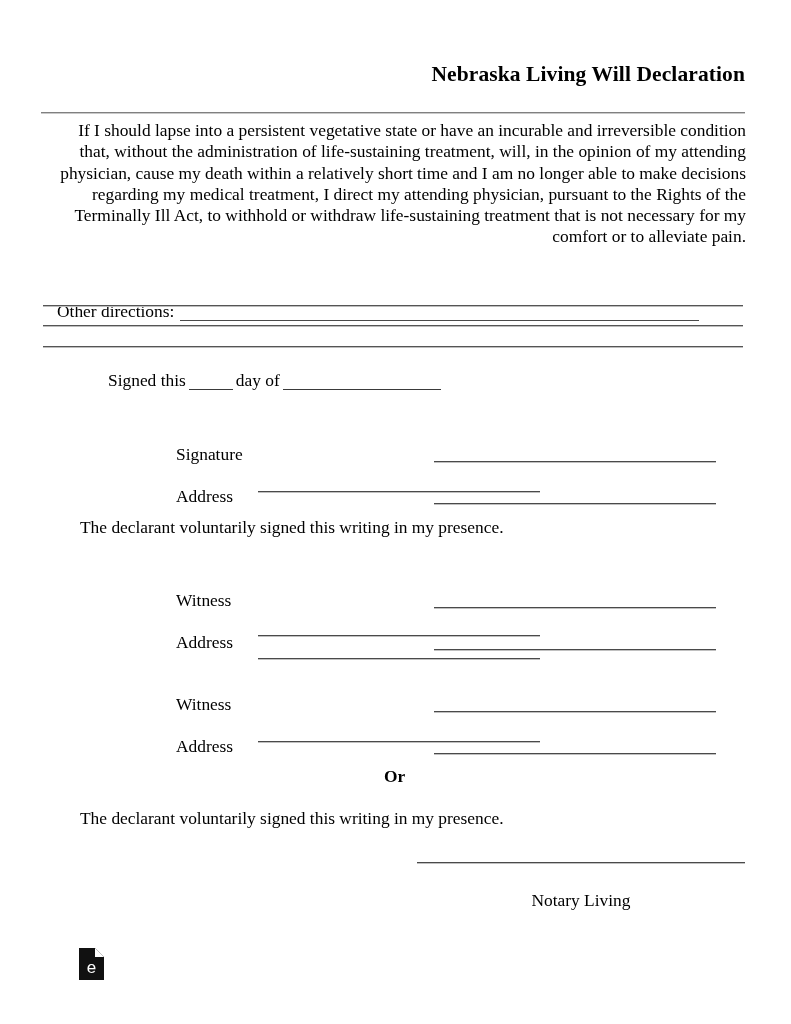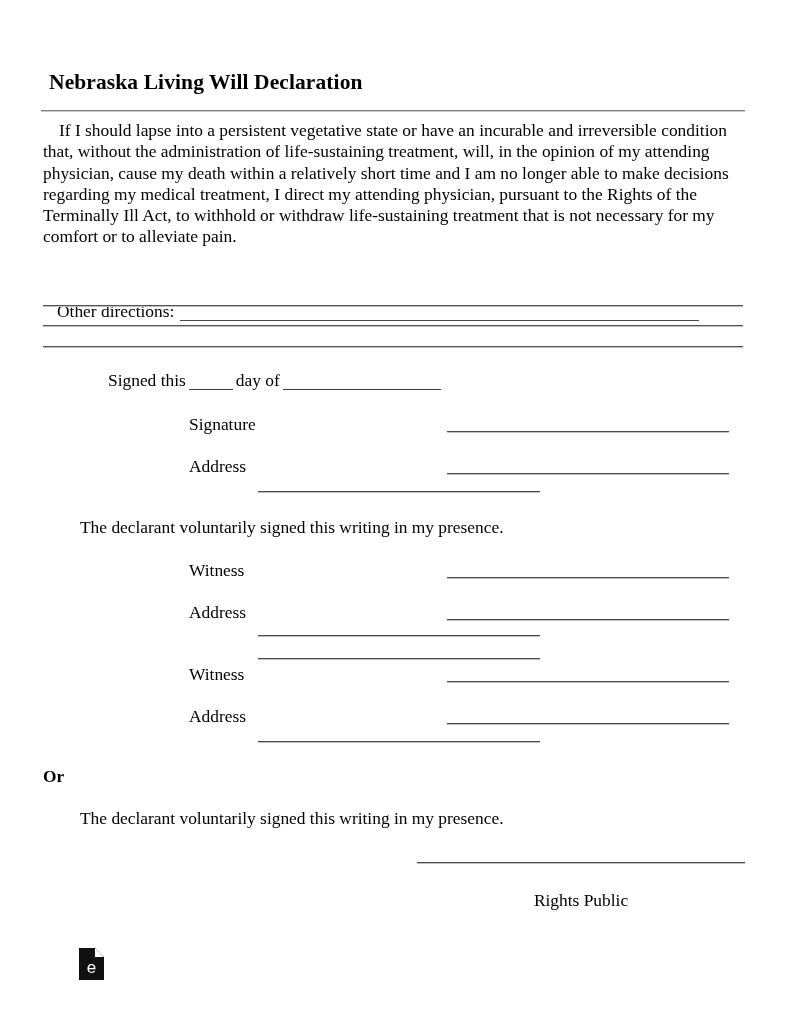--- a/index.html
+++ b/index.html
@@ -25,43 +25,43 @@
   
   .title-block {
     position: absolute;
     left: 41px;
     top: 62px;
     width: 704px;
   }
   .doc-title {
     font-size: 21.5px;
     font-weight: bold;
-    text-align: left;
+    text-align: right;
     letter-spacing: 0.1px;
     line-height: 1.15;
-    margin: 8px;
-    padding: 0 0 7px 0;
+    margin: 0;
+    padding: 0 0 25px 0;
   }
   .title-rule {
     width: 100%;
     height: 0;
     border-top: 1.4px solid #808080;
     border-bottom: 0.6px solid #c9c9c9;
   }
 
   
   .body-para {
     position: absolute;
     left: 43px;
     top: 120px;
     width: 703px;
     font-size: 17.4px;
     line-height: 21.3px;
     text-indent: 16px;
-    text-align: left;
+    text-align: right;
     margin: 0;
   }
 
   
   .other-directions-row {
     position: absolute;
     left: 57px;
     top: 265px;
     width: 690px;
     font-size: 17.4px;
@@ -106,25 +106,26 @@
     border-bottom: 1.6px solid #3a3a3a;
     vertical-align: -4px;
     margin: 0 3px;
   }
   .blank-day  { width: 44px; }
   .blank-date { width: 158px; }
 
   
   .field-row {
     position: absolute;
-    left: 189px;
+    left: 176px;
     width: 360px;
     font-size: 17.4px;
     line-height: 21px;
     white-space: nowrap;
+    margin-top: 30px;
   }
   .field-label {
     display: inline-block;
     vertical-align: baseline;
   }
   .field-line {
     position: absolute;
     left: 258px;
     width: 282px;
     height: 0;
@@ -162,20 +163,21 @@
   .row-witness2   { top: 664px; }
   .row-address3   { top: 706px; }
   .cont-address3  { top: 741px; }
 
   
   .or-heading {
     position: absolute;
     left: 43px;
     top: 766px;
     width: 703px;
+    text-align: center;
     font-size: 17.4px;
     font-weight: bold;
     line-height: 21px;
   }
   .declarant-2 {
     position: absolute;
     left: 80px;
     top: 808px;
     font-size: 17.4px;
     line-height: 21px;
@@ -268,21 +270,21 @@
     <span class="field-label">Address</span>
     <span class="field-line"></span>
   </div>
   <div class="cont-line cont-address3"></div>
 
   <div class="or-heading">Or</div>
 
   <div class="declarant-2">The declarant voluntarily signed this writing in my presence.</div>
 
   <div class="notary-line"></div>
-  <div class="notary-label">Rights Public</div>
+  <div class="notary-label">Notary Living</div>
 
   <div class="footer-logo">
     <svg viewBox="0 0 25 32" width="25" height="32" xmlns="http://www.w3.org/2000/svg">
       <path d="M0 0 H16 L25 9 V32 H0 Z" fill="#111111"></path>
       <path d="M16 0 L25 9 H16 Z" fill="#ffffff"></path>
       <path d="M16 0 L25 9 H16 Z" fill="#111111" opacity="0"></path>
       <text x="12.5" y="25" font-family="'Liberation Sans', sans-serif" font-size="17" font-weight="normal" fill="#ffffff" text-anchor="middle">e</text>
     </svg>
   </div>
 

